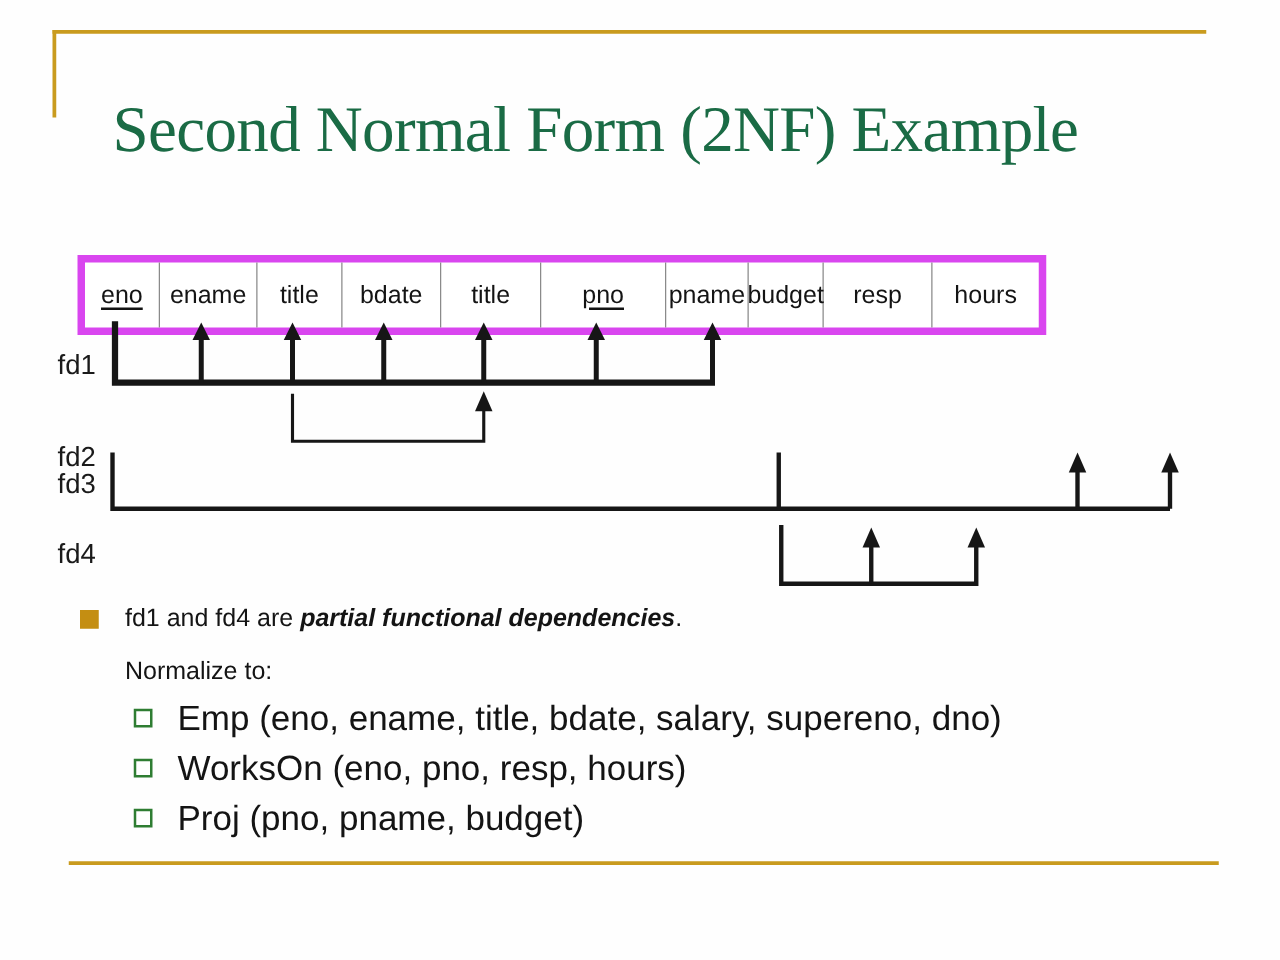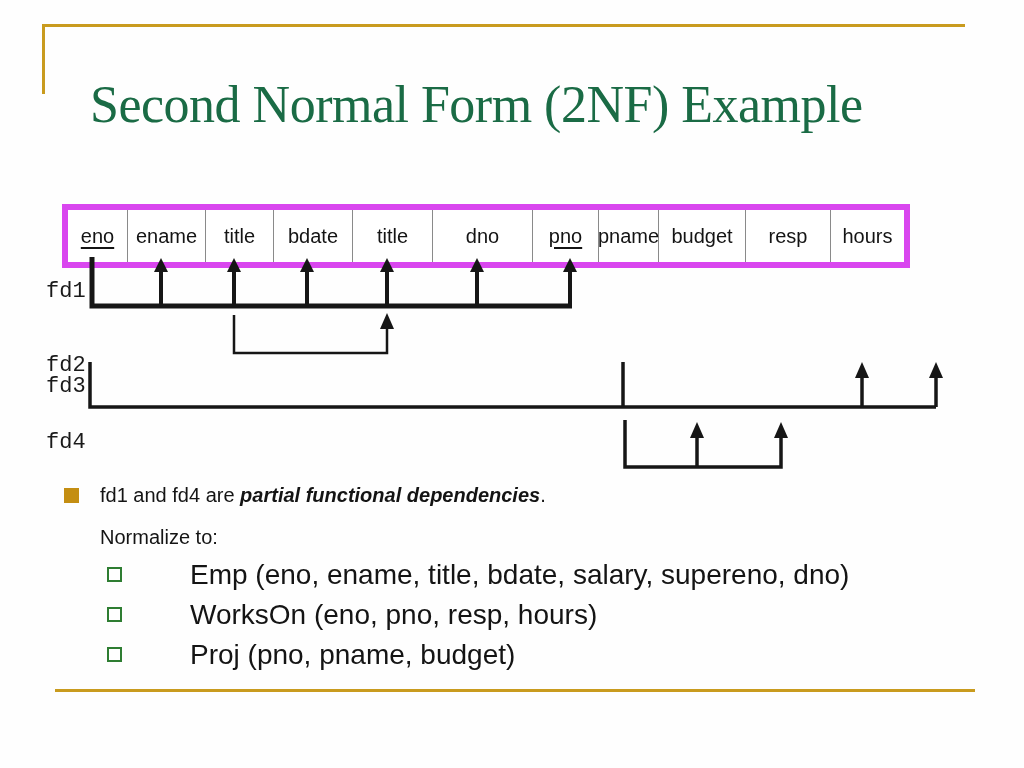--- a/index.html
+++ b/index.html
@@ -42,39 +42,39 @@
   #fd-table .cell:nth-child(7){width:66px}
   #fd-table .cell:nth-child(8){width:60px}
   #fd-table .cell:nth-child(9){width:87px}
   #fd-table .cell:nth-child(10){width:85px}
   #fd-table .cell:nth-child(11){width:73px}
   #fd-table .cell:nth-child(12){width:74px}
   #fd-table .cell.key span{text-decoration:underline;text-underline-offset:4px;}
   
   .fd-label{
     position:absolute;left:46px;
-    font-family:Liberation Mono, monospace;
+    font-family:Liberation Sans, sans-serif;
     font-size:22px;color:#1a1a1a;
   }
   #fd1-label{top:279px;} #fd2-label{top:323px;margin-top:30px;} #fd3-label{top:374px;} #fd4-label{top:430px;}
   
   #fd-svg{position:absolute;left:0;top:0;pointer-events:none;}
   #fd-svg .stroke{stroke:#161616;fill:none;}
   #fd-svg .fill{fill:#161616;stroke:none;}
   
   #main-bullet-square{
     position:absolute;left:64px;top:488px;width:15px;height:15px;
     background:var(--bullet-gold,#C48E12);
   }
   #main-bullet-text{
     position:absolute;left:100px;top:474px;width:880px;
     font-size:20px;line-height:42px;color:#141414;
   }
   #main-bullet-text .em{font-weight:bold;font-style:italic;}
-  .sub-bullet{position:absolute;left:107px;display:flex;align-items:flex-start;gap:48px;}
+  .sub-bullet{position:absolute;left:107px;display:flex;align-items:flex-start;}
   #sub-0{top:558px;} #sub-1{top:598px;} #sub-2{top:638px;}
   .sub-square{
     width:11px;height:11px;border:2px solid var(--sub-bullet-green,#2E7D32);
     background:#fff;margin-top:9px;margin-right:20px;flex:0 0 auto;
   }
   .sub-text{font-size:28px;line-height:34px;color:#141414;white-space:nowrap;}
 </style>
 </head>
 <body>
 
@@ -94,23 +94,20 @@
         <span>ename</span>
       </div>
     <div class="cell">
         <span>title</span>
       </div>
     <div class="cell">
         <span>bdate</span>
       </div>
     <div class="cell">
         <span>title</span>
-      </div>
-    <div class="cell">
-        <span>dno</span>
       </div>
     <div class="cell key">
         <span>pno</span>
       </div>
     <div class="cell">
         <span>pname</span>
       </div>
     <div class="cell">
         <span>budget</span>
       </div>

